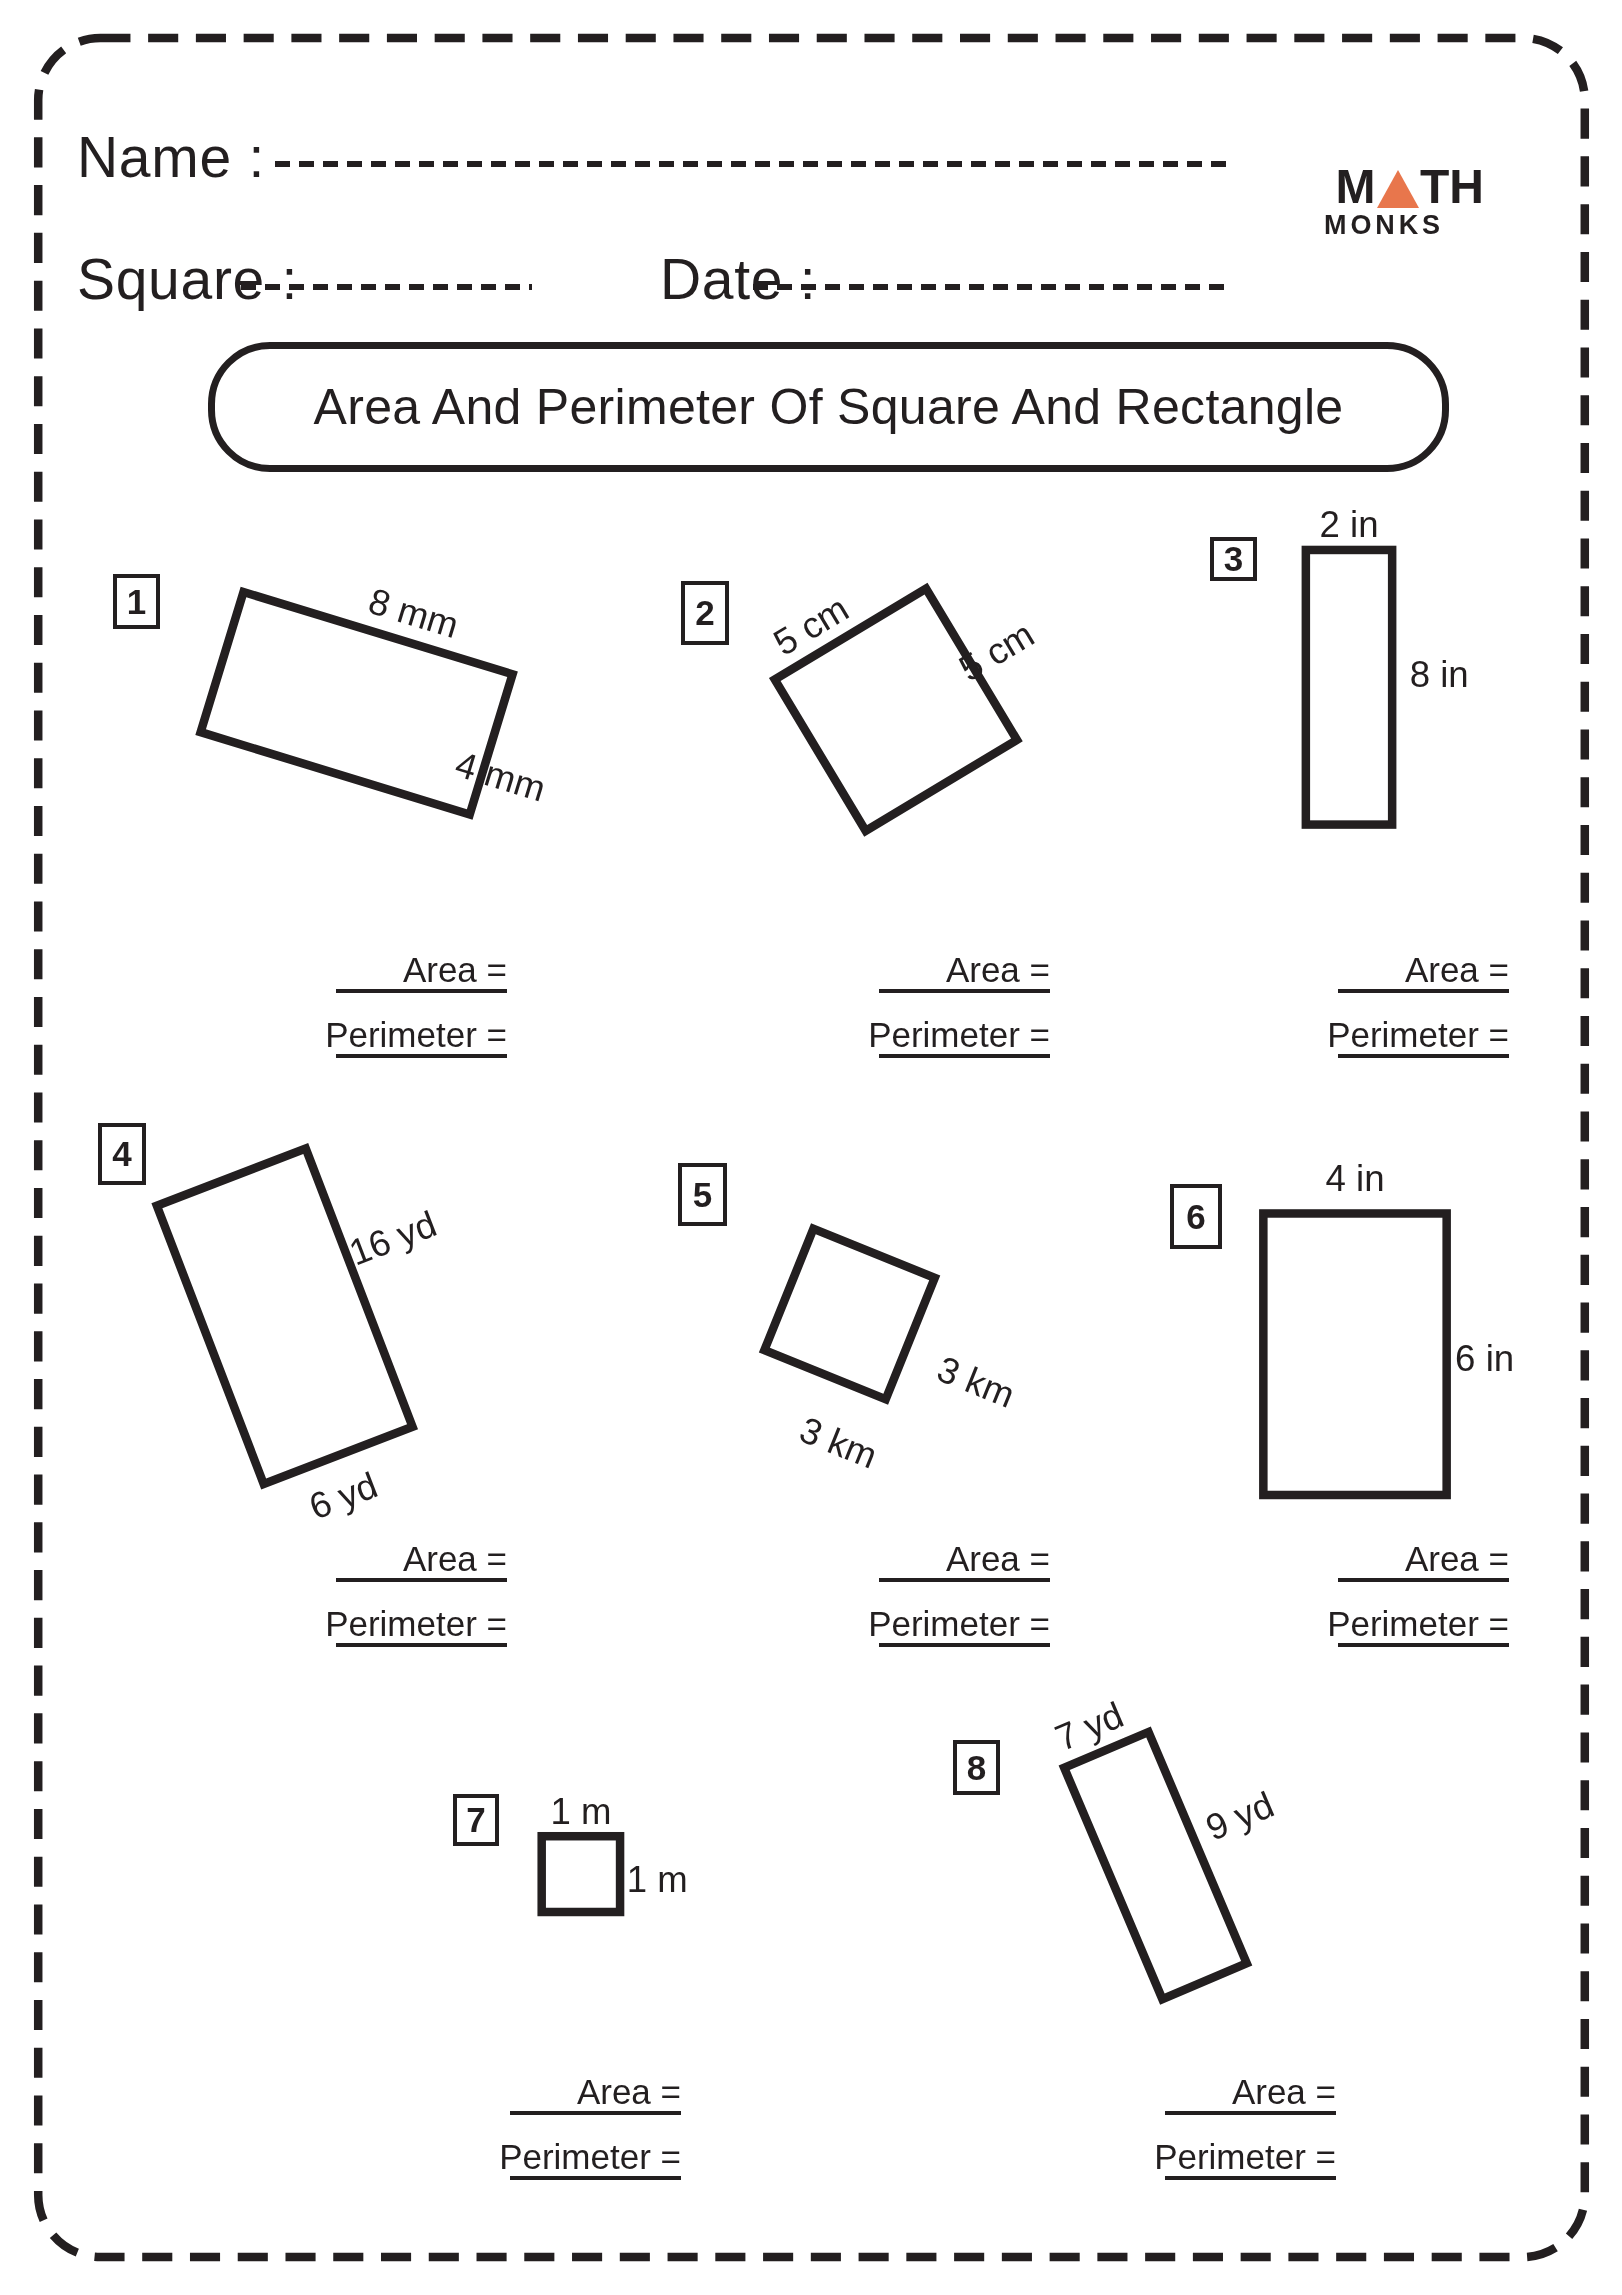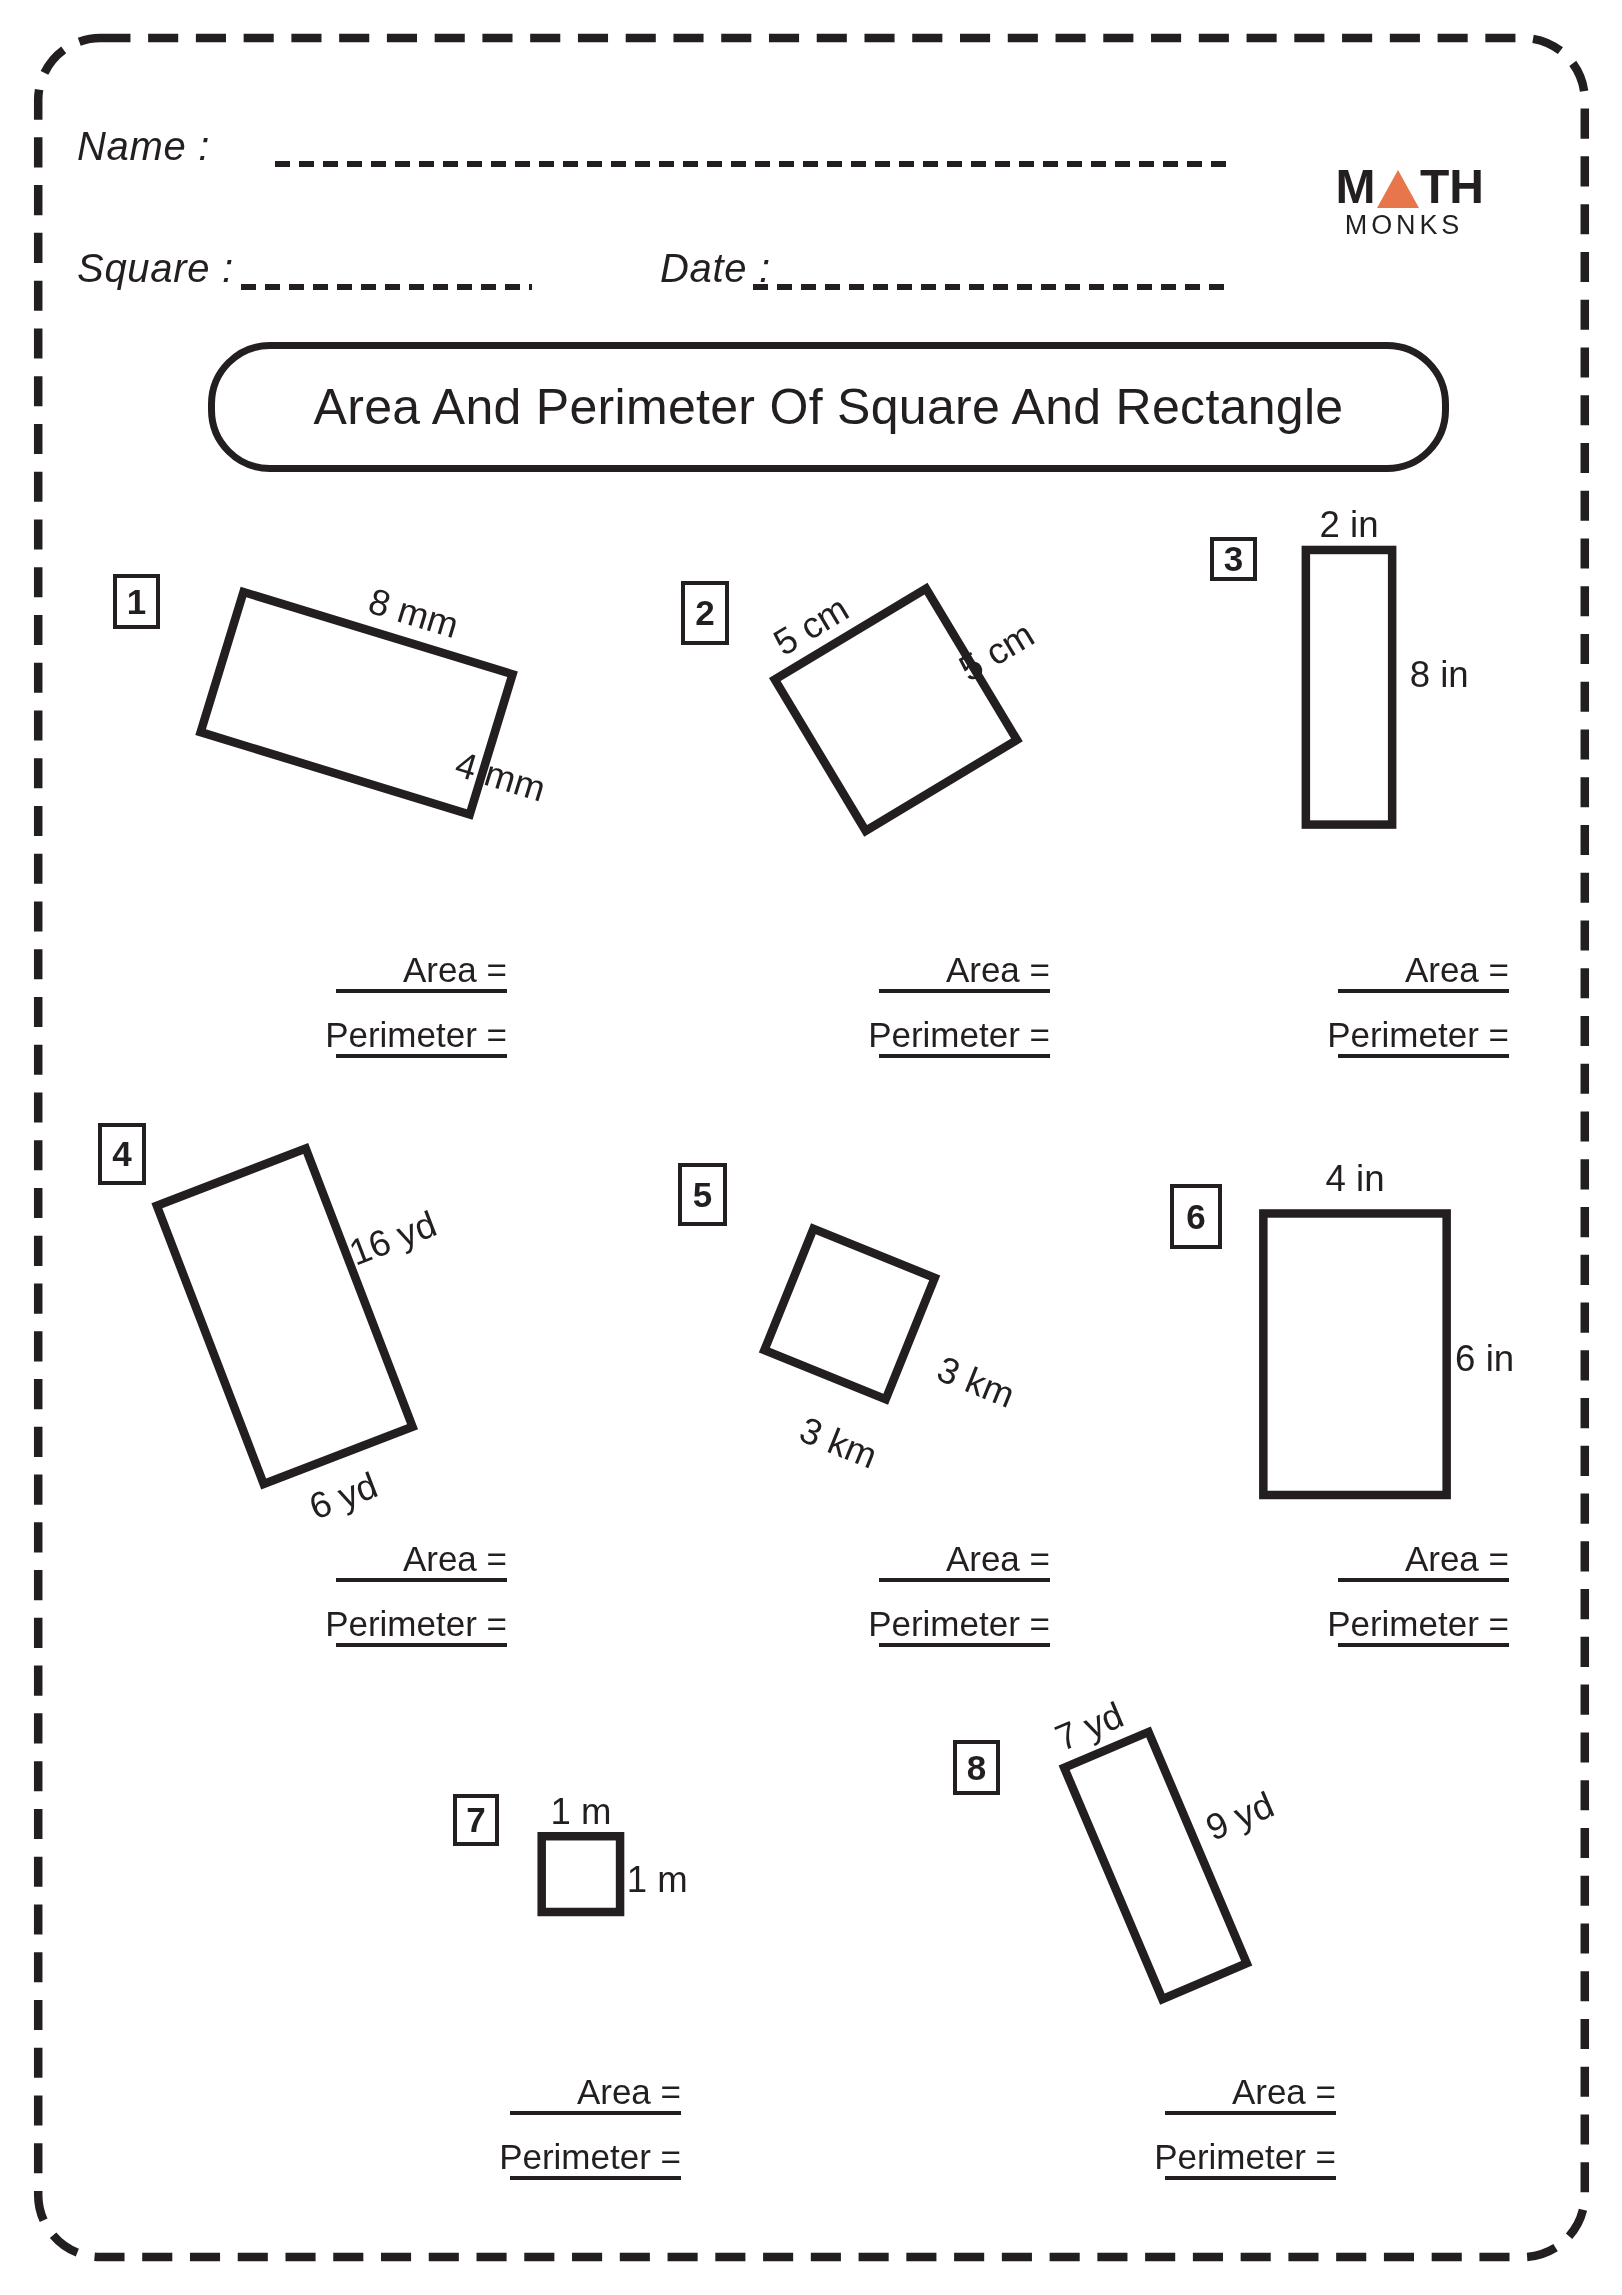--- a/index.html
+++ b/index.html
@@ -6,30 +6,30 @@
   html,body { background:#ffffff; }
   body { font-family:"Liberation Sans", sans-serif; color:#231F20; }
   #page { position:relative; width:1623px; height:2295px; background:#fff; overflow:hidden; }
 
   .abs { position:absolute; }
 
   
   .dashline { position:absolute; height:5.9px;
     background:repeating-linear-gradient(90deg,#231F20 0 15px, transparent 15px 24px); }
 
-  .hlabel { position:absolute; font-size:40px; font-weight:500; letter-spacing:0.7px;font-style:italic; }
+  .hlabel { position:absolute; font-size:57px; font-weight:500; letter-spacing:0.7px; }
 
   
   #logo { position:absolute; left:1324px; top:166px; width:160px; }
   #logo .row1 { display:flex; align-items:flex-end; justify-content:flex-end; }
   #logo .row1 span { font-size:48px; font-weight:800; line-height:42px; letter-spacing:0px; }
   #logo .tri { width:0; height:0; margin:0 1.3px;
     border-left:21.6px solid transparent; border-right:21.6px solid transparent;
     border-bottom:38px solid #E8764C; }
-  #logo .row2 { text-align:center; font-size:27px; font-weight:400; letter-spacing:3.9px; margin-top:2px; }
+  #logo .row2 { text-align:left; font-size:27px; font-weight:700; letter-spacing:3.9px; margin-top:2px; }
 
   
   #title { position:absolute; left:208px; top:342px; width:1241px; height:130px;
     border:7.2px solid #231F20; border-radius:62px;
     display:flex; align-items:center; justify-content:center;
     font-size:50px; font-weight:500; letter-spacing:0.3px; }
 
   
   .numbox { position:absolute; border:4.6px solid #231F20; background:#fff;
     display:flex; align-items:center; justify-content:center;

